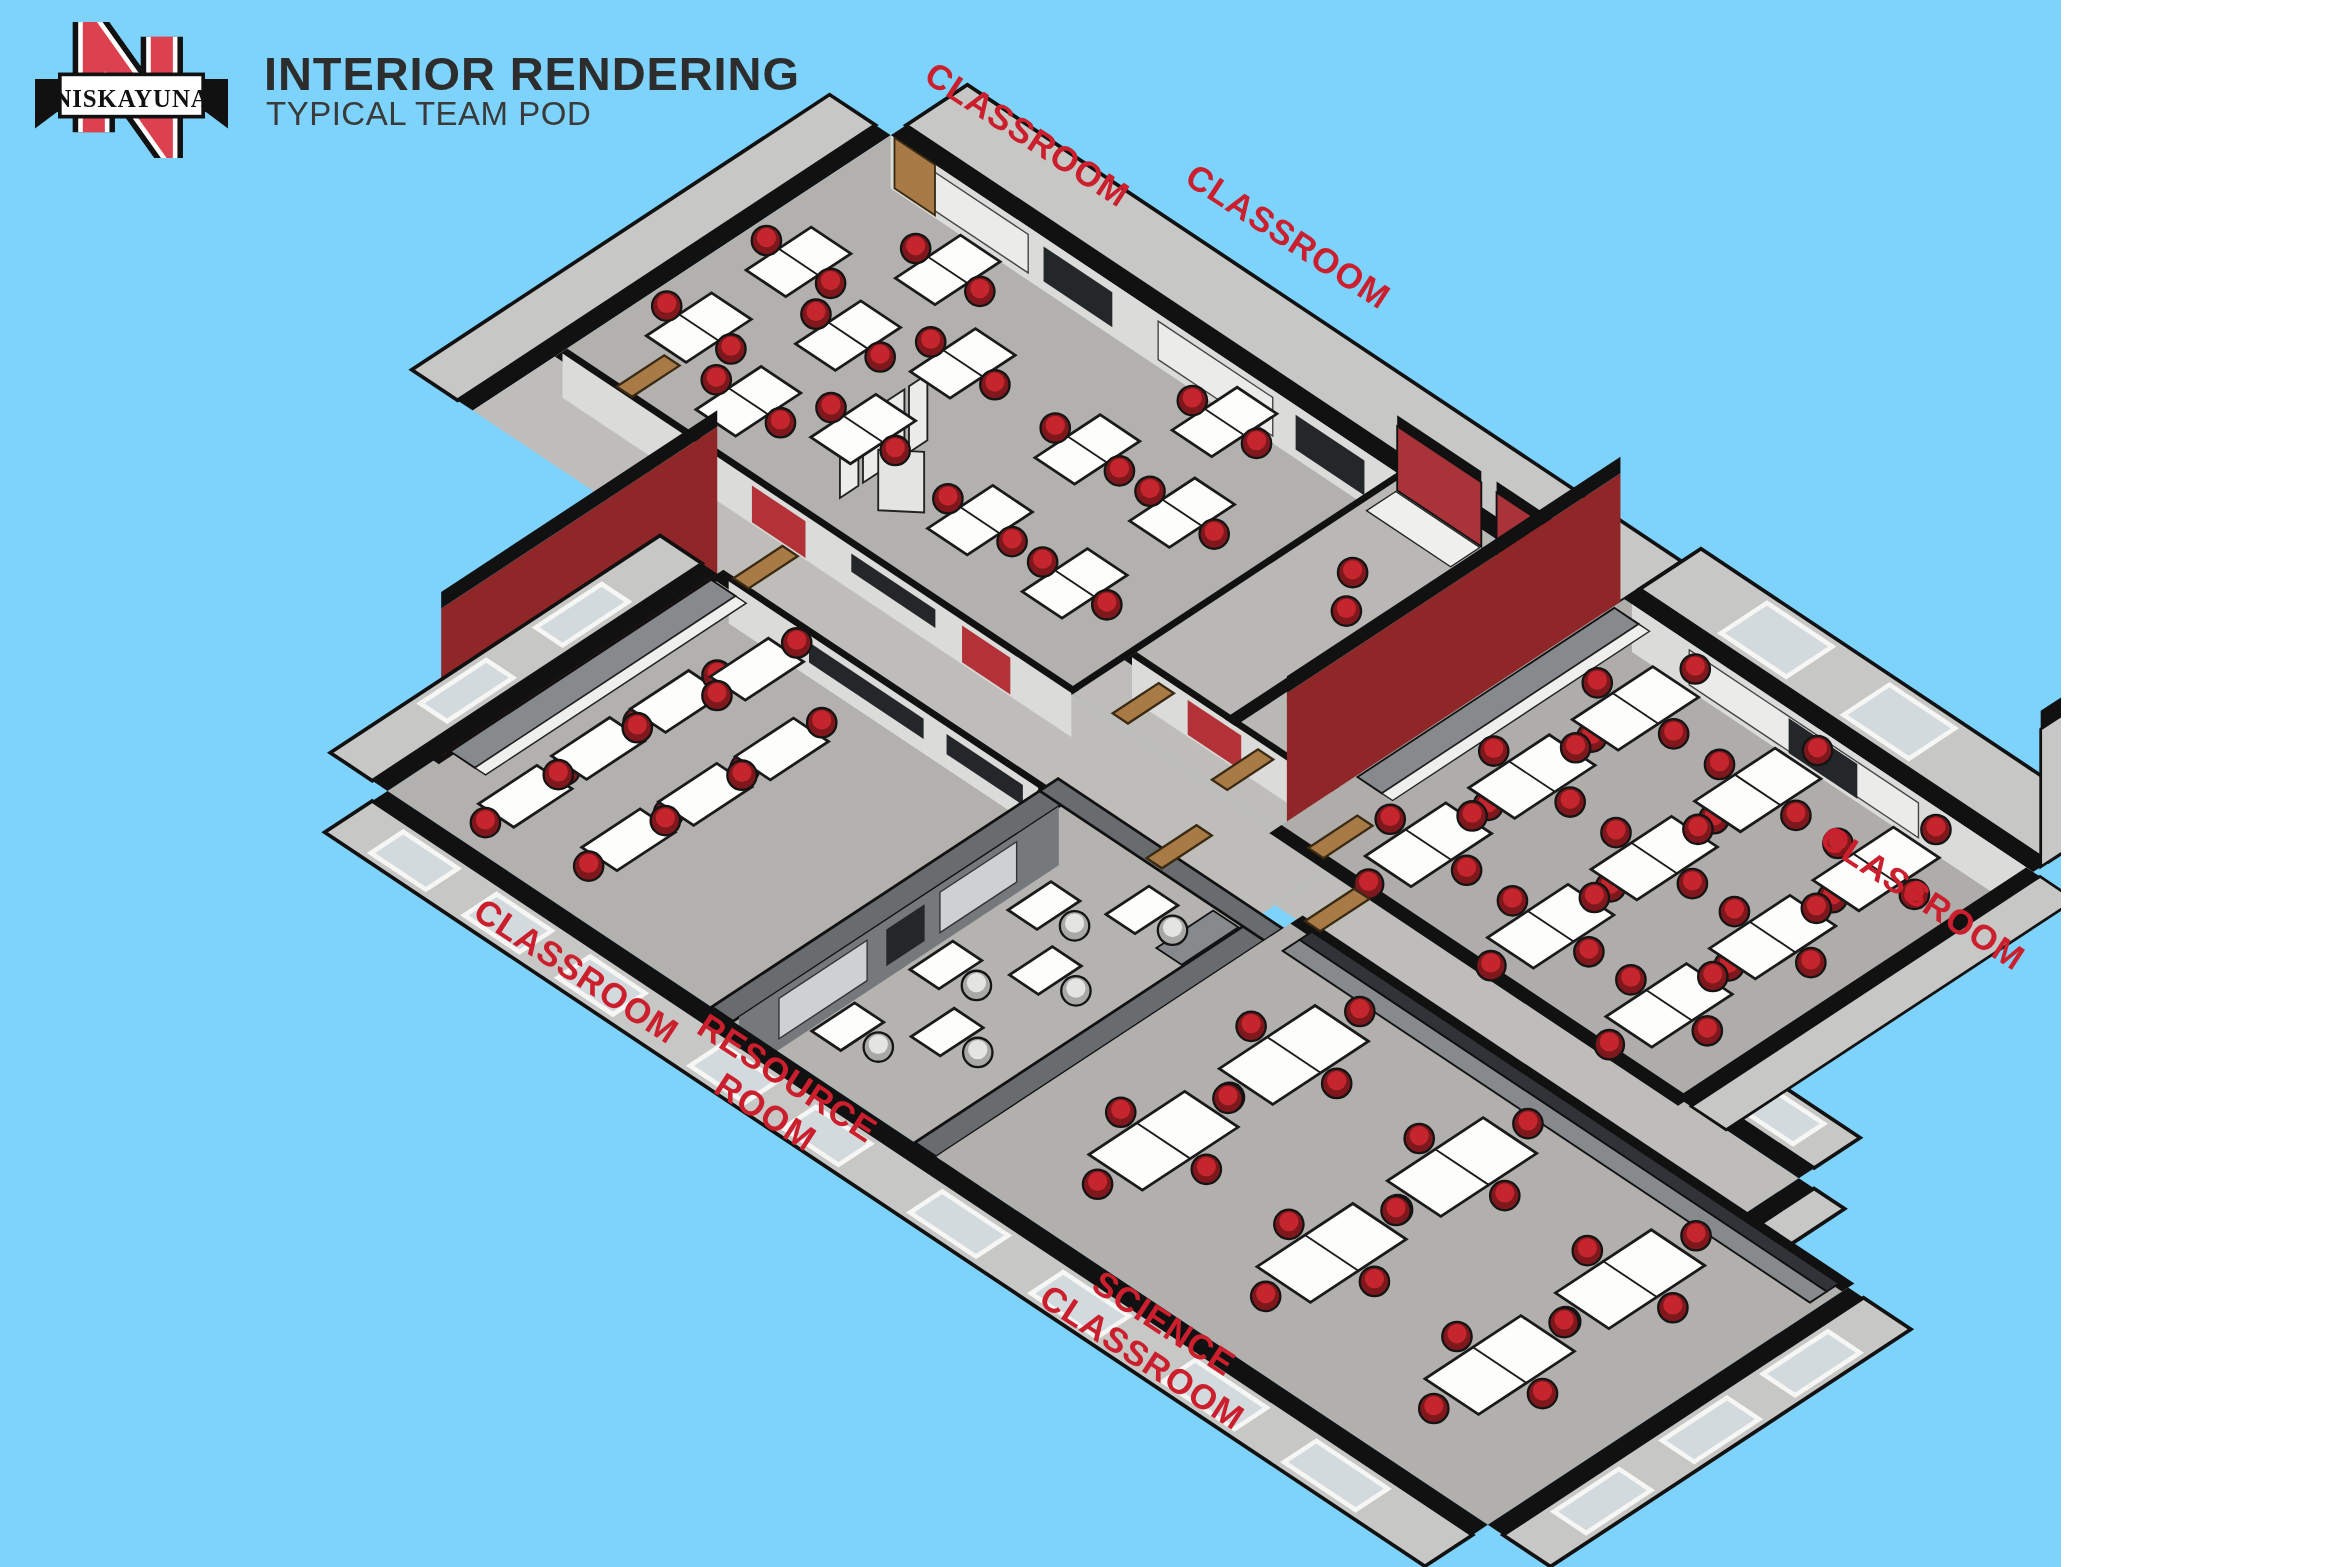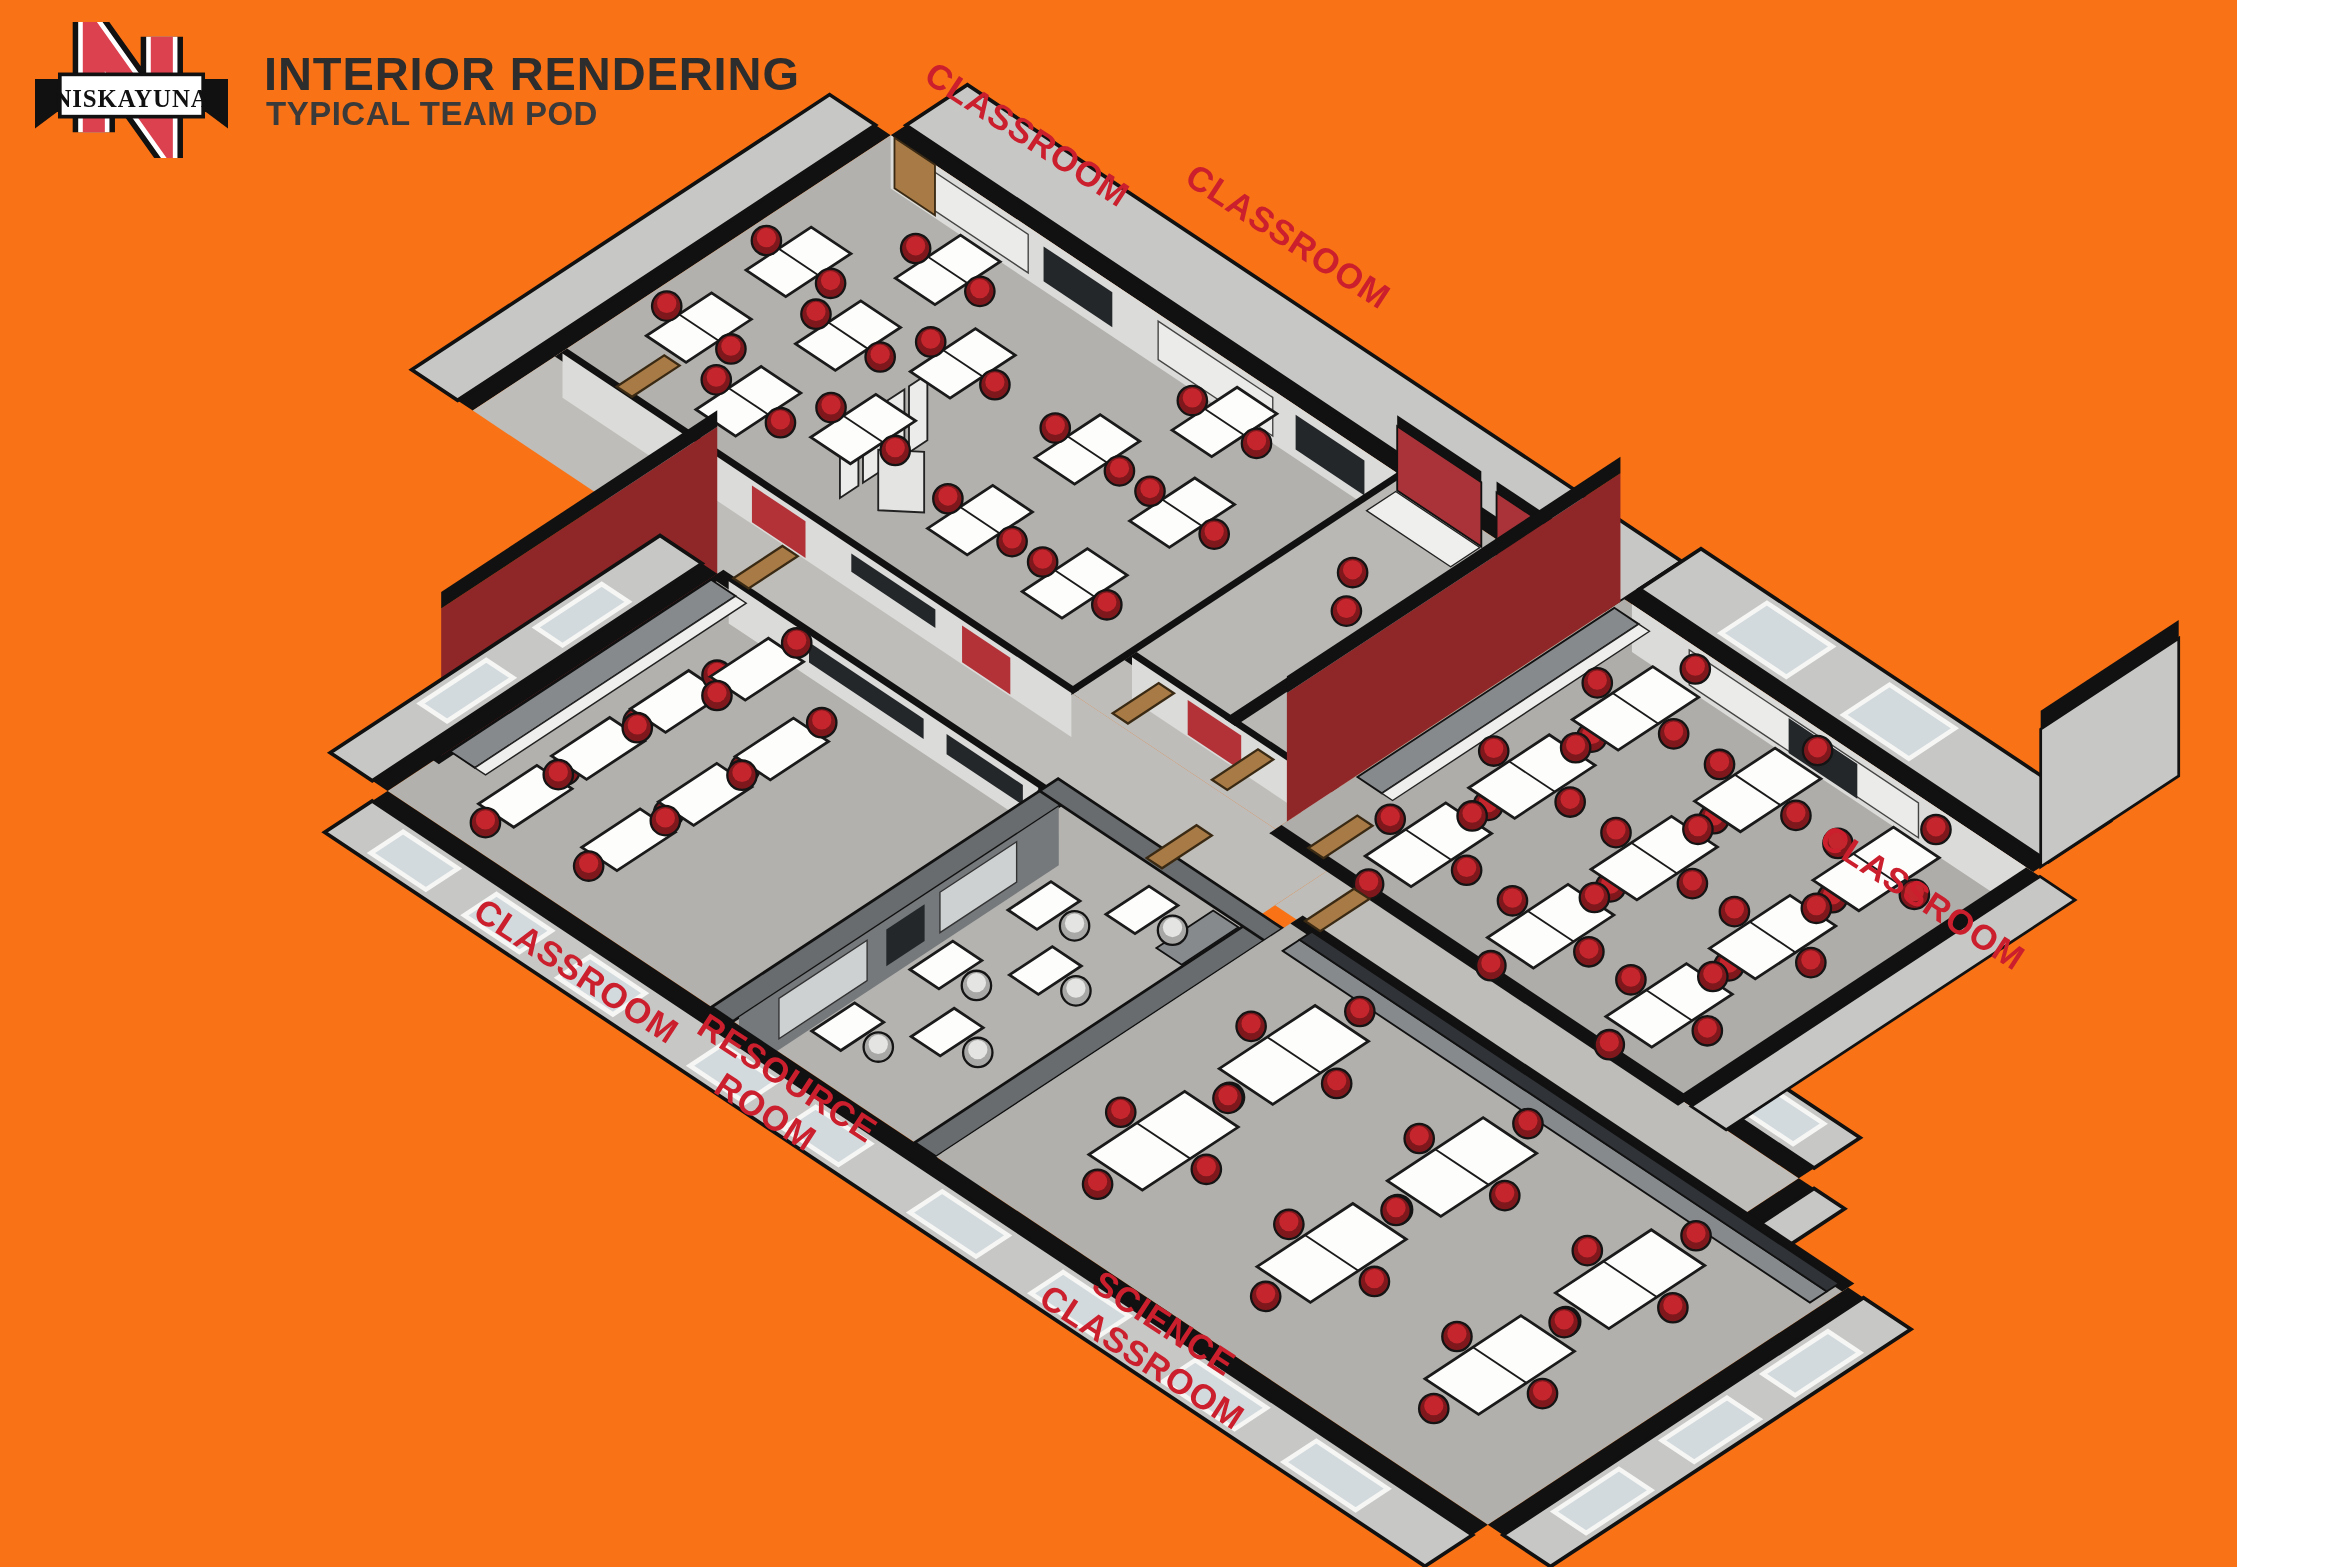--- a/index.html
+++ b/index.html
@@ -1,21 +1,21 @@
 <!DOCTYPE html>
 <html style="font-size:14.7px"><head>
 <meta charset="utf-8">
 <style>
   html,body{margin:0;padding:0;background:#ffffff;}
-  #page{position:relative;width:2237px;height:1568px;background:#f97316;overflow:hidden;
+  #page{position:relative;width:2061px;height:1568px;background:#7dd3fc;overflow:hidden;
         font-family:"Liberation Sans",sans-serif;}
   #scene{position:absolute;left:0;top:0;}
   #hdr-title{position:absolute;left:264px;top:46px;font-weight:bold;font-size:47px;
              letter-spacing:0.9px;color:#2d2d2d;}
-  #hdr-subtitle{position:absolute;left:266px;top:95px;font-weight:700;font-size:33px;
+  #hdr-subtitle{position:absolute;left:266px;top:95px;font-weight:400;font-size:33px;
                 color:#3a3a3a;letter-spacing:0.5px;}
   #logo{position:absolute;left:35px;top:22px;}
   .lbl{font-family:"Liberation Sans",sans-serif;font-weight:bold;font-size:38px;letter-spacing:1px;}
 </style>
 </head>
 <body>
 
 <div id="page">
 
   <svg id="logo" width="193" height="136" viewBox="0 0 210 148">

